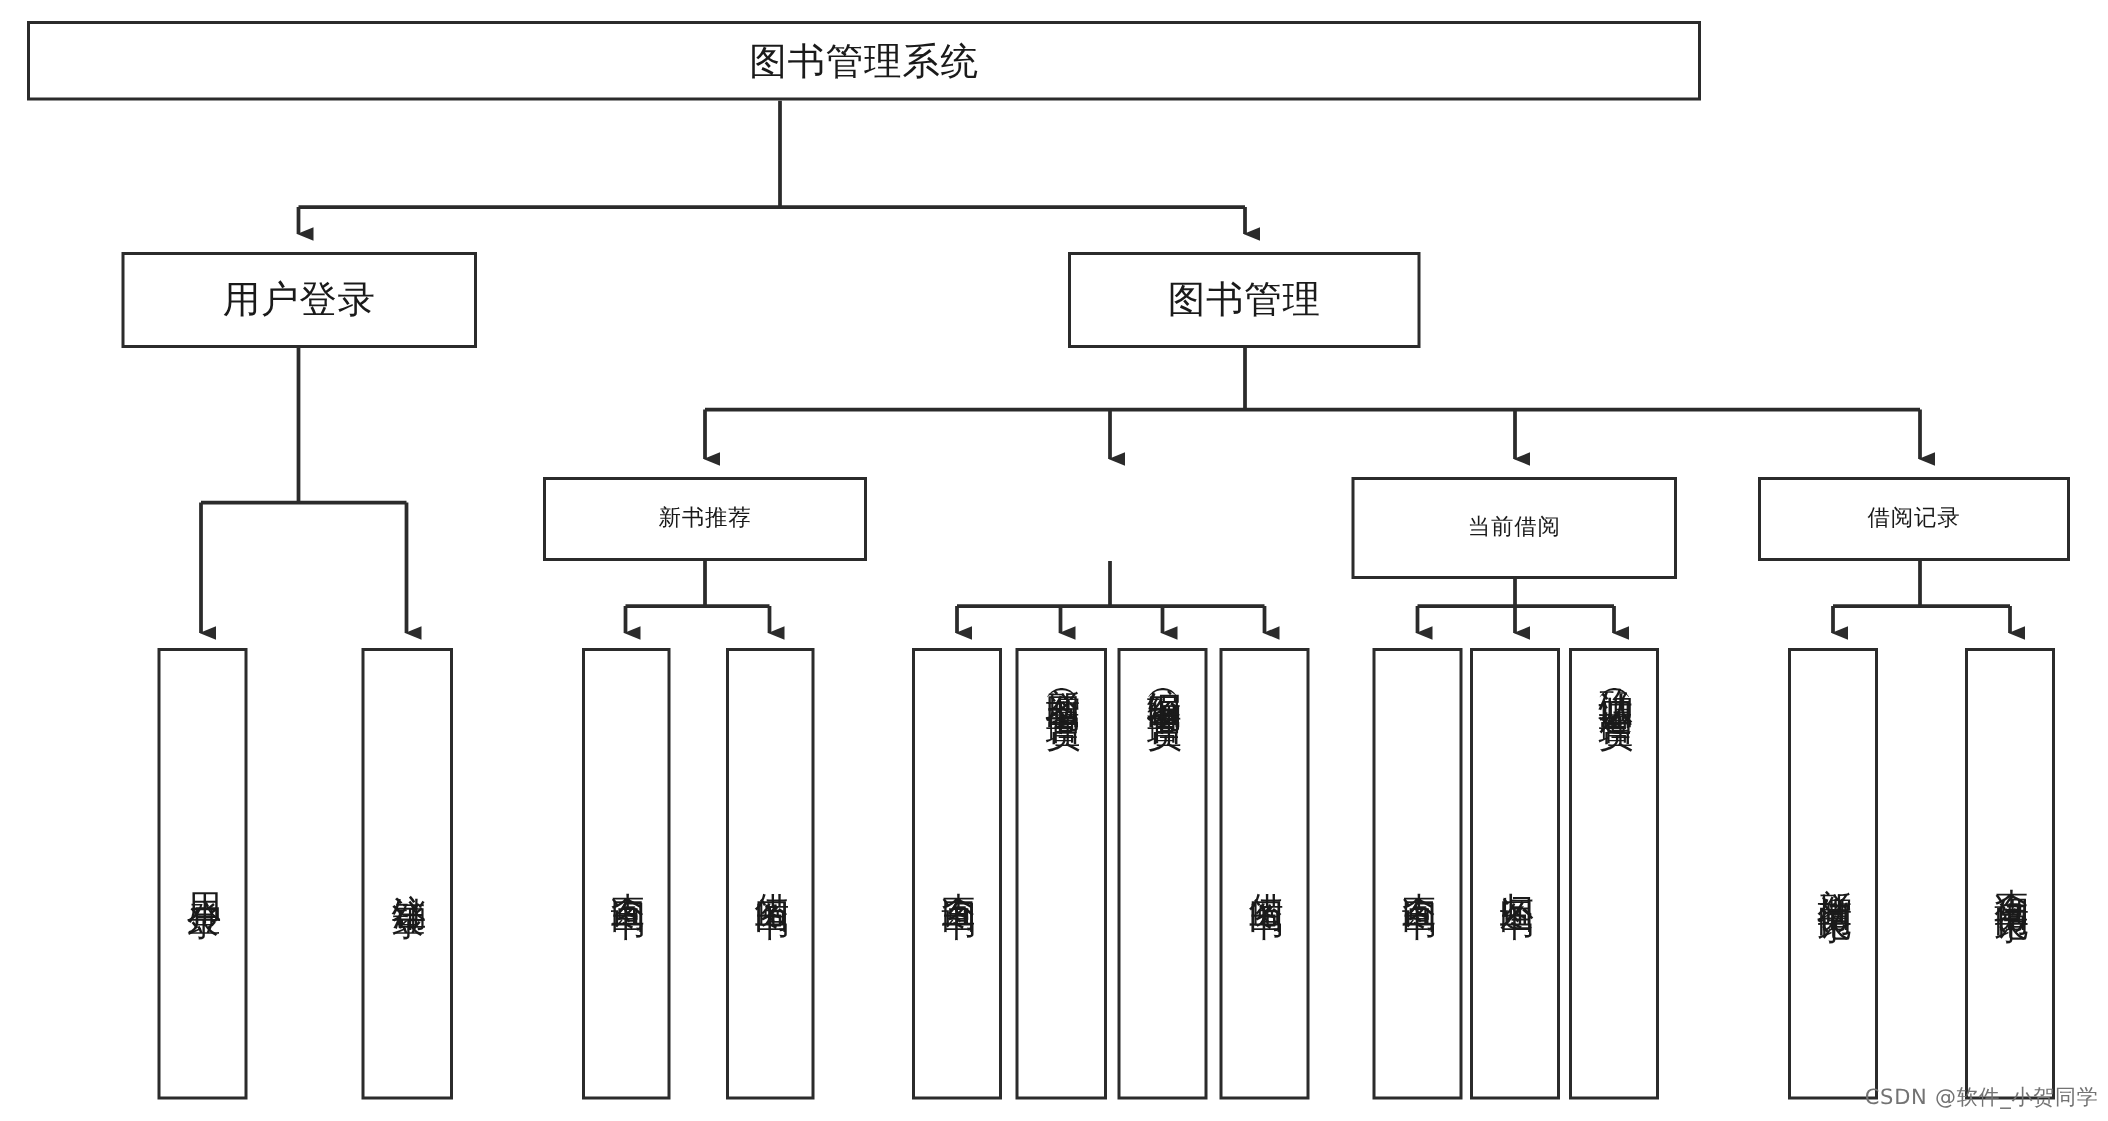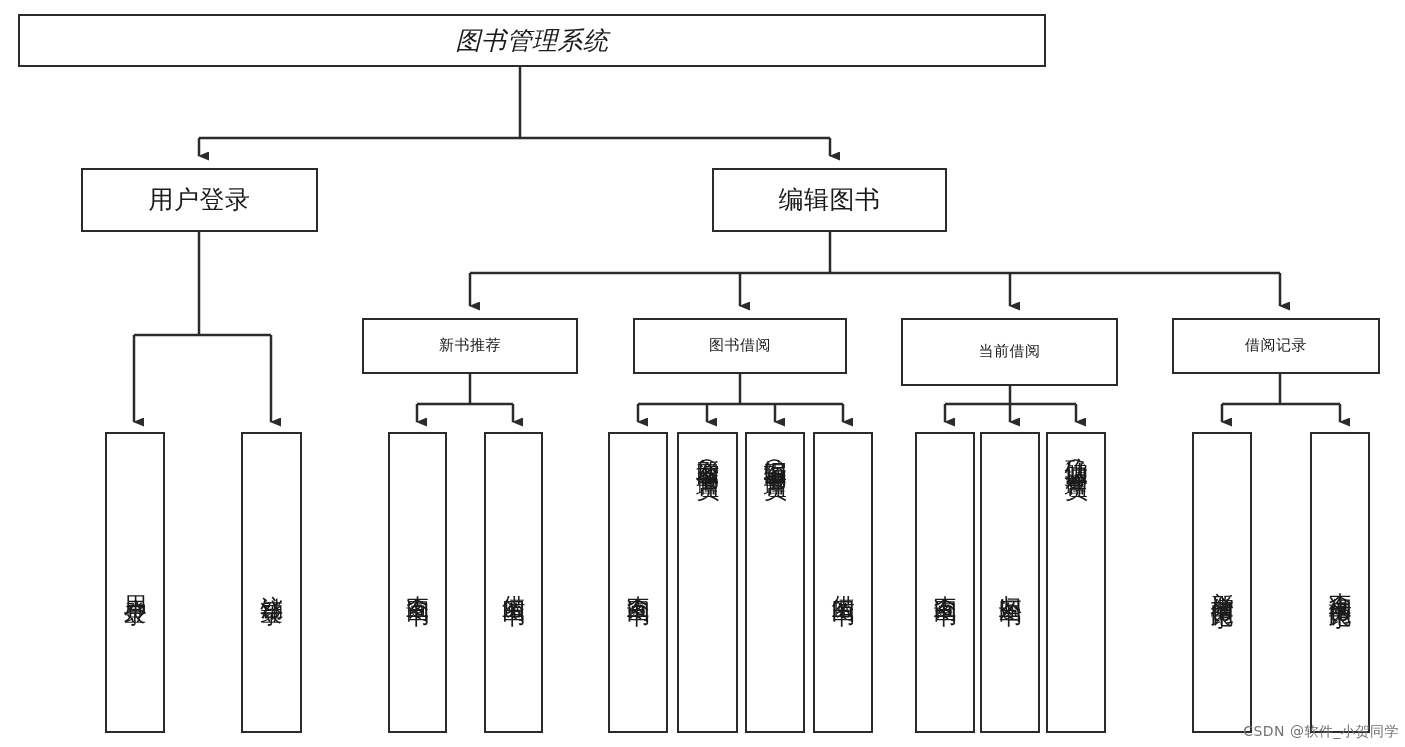--- a/index.html
+++ b/index.html
@@ -133,37 +133,34 @@
       <path d="M1010,404 L1010,422" marker-end="url(#arrowhead)"></path>
       <path d="M1076,404 L1076,422" marker-end="url(#arrowhead)"></path>
 
       <path d="M1280,374 L1280,404"></path>
       <path d="M1222,404 L1340,404"></path>
       <path d="M1222,404 L1222,422" marker-end="url(#arrowhead)"></path>
       <path d="M1340,404 L1340,422" marker-end="url(#arrowhead)"></path>
     </g>
   </svg>
 
-  <div class="node node-root" style="left:18px; top:14px; width:1028px; height:53px;font-style:italic;">
+  <div class="node node-root" style="left:18px; top:14px; width:1116px; height:53px;">
     <span class="node-label">图书管理系统</span>
   </div>
 
   <div class="node node-l2" style="left:81px; top:168px; width:237px; height:64px;">
     <span class="node-label">用户登录</span>
   </div>
   <div class="node node-l2" style="left:712px; top:168px; width:235px; height:64px;">
-    <span class="node-label">编辑图书</span>
+    <span class="node-label">图书管理</span>
   </div>
 
   <div class="node node-l3" style="left:362px; top:318px; width:216px; height:56px;">
     <span class="node-label">新书推荐</span>
   </div>
-  <div class="node node-l3" style="left:633px; top:318px; width:214px; height:56px;">
-    <span class="node-label">图书借阅</span>
-  </div>
   <div class="node node-l3" style="left:901px; top:318px; width:217px; height:68px;">
     <span class="node-label">当前借阅</span>
   </div>
   <div class="node node-l3" style="left:1172px; top:318px; width:208px; height:56px;">
     <span class="node-label">借阅记录</span>
   </div>
 
   <div class="node node-leaf leaf-centered" style="left:105px; top:432px; width:60px; height:301px;">
     <span class="node-label">用户登录</span>
   </div>

